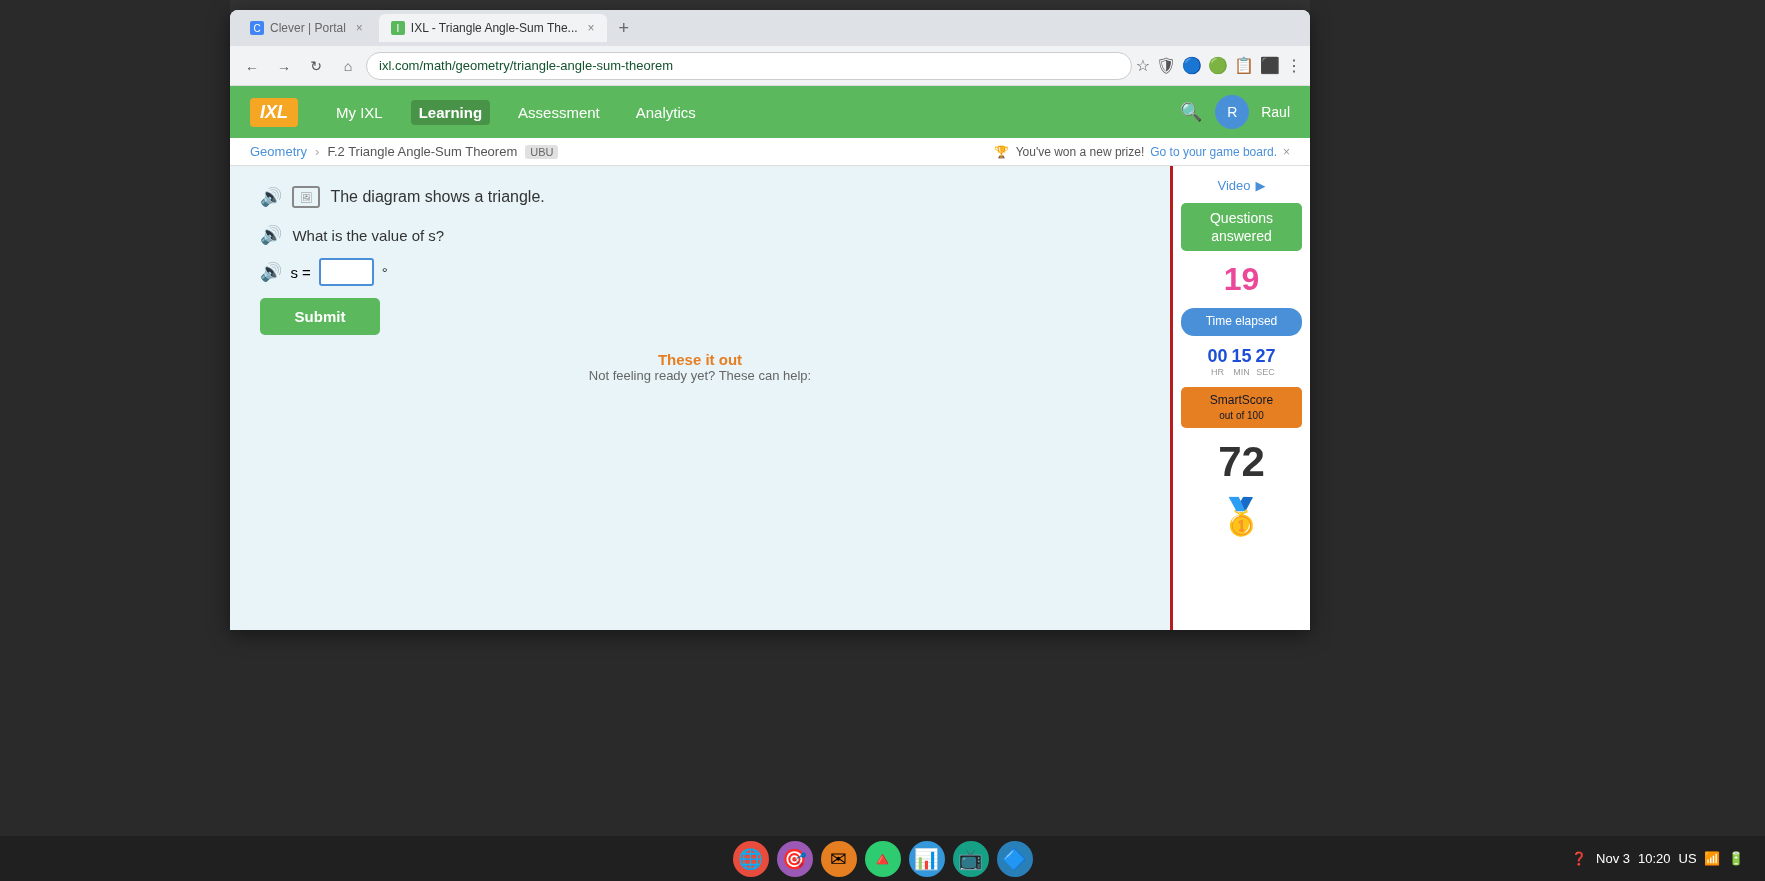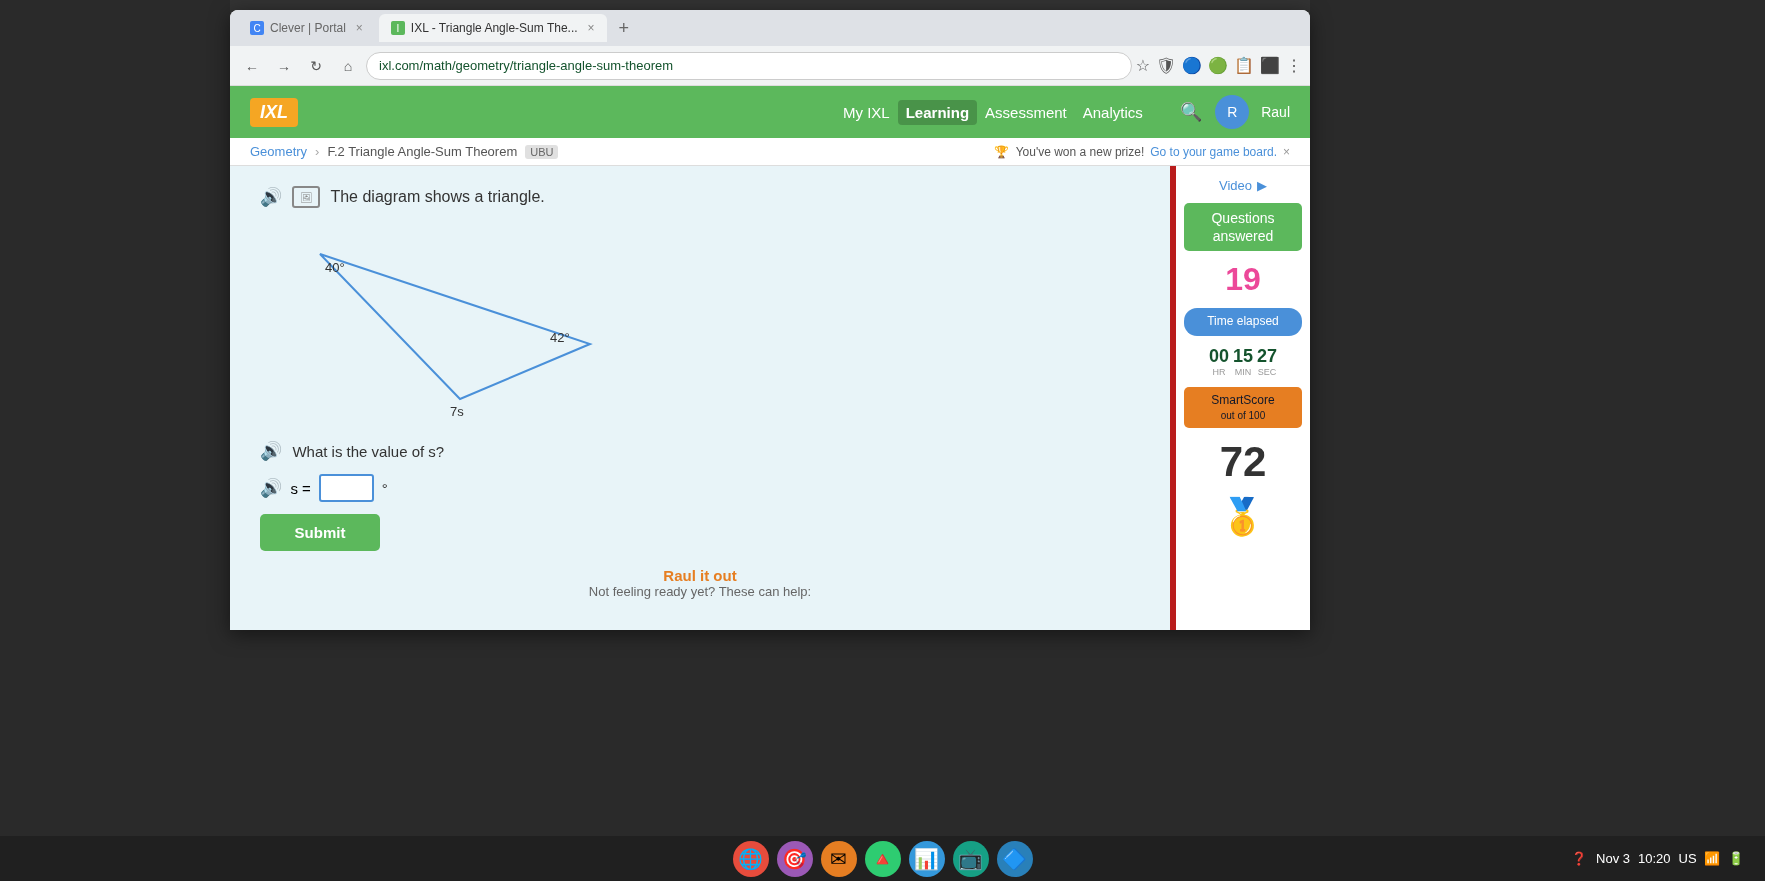--- a/index.html
+++ b/index.html
@@ -129,22 +129,23 @@
       background: #f5a623;
       color: white;
       font-weight: bold;
       font-size: 18px;
       padding: 4px 10px;
       border-radius: 4px;
       font-style: italic;
     }
     .ixl-nav {
       display: flex;
+      gap: 20px;
       flex: 1;
-      justify-content: flex-end;
+      justify-content: flex-start;
     }
     .ixl-nav-item {
       color: white;
       font-size: 15px;
       cursor: pointer;
       padding: 4px 8px;
       border-radius: 4px;
       text-decoration: none;
     }
     .ixl-nav-item.active {
@@ -309,21 +310,21 @@
     }
     .work-it-out-sub {
       font-size: 13px;
       color: #666;
     }
 
     
     .sidebar {
       width: 140px;
       background: white;
-      border-left: 6px solid #b91c1c;
+      border-left: 3px solid #b91c1c;
       display: flex;
       flex-direction: column;
       align-items: center;
       padding: 12px 8px;
       gap: 10px;
     }
     .video-link {
       display: flex;
       align-items: center;
       gap: 5px;
@@ -364,21 +365,21 @@
       display: flex;
       gap: 4px;
       align-items: flex-end;
     }
     .timer-unit {
       text-align: center;
     }
     .timer-number {
       font-size: 18px;
       font-weight: bold;
-      color: #14532d;
+      color: #1d4ed8;
     }
     .timer-label {
       font-size: 9px;
       color: #999;
       text-transform: uppercase;
     }
     .smart-score-btn {
       background: #e67e22;
       color: #0f172a;
       border: none;
@@ -513,47 +514,37 @@
     <div class="main-content">
 
       <div class="question-area">
 
         <div class="question-header">
           <span class="speaker-icon">🔊</span>
           <div class="image-icon">🖼</div>
           <span>The diagram shows a triangle.</span>
         </div>
 
-        <div class="diagram-container">
-          <svg width="380" height="200">
-
-            <polygon points="60,30 200,175 330,120" fill="none" stroke="#4a90d9" stroke-width="2"></polygon>
-
-            <text x="65" y="48" font-size="13" fill="#333">40°</text>
-            <text x="290" y="118" font-size="13" fill="#333">42°</text>
-            <text x="190" y="192" font-size="13" fill="#333">7s</text>
-          </svg>
-        </div>
 
         <div class="answer-area">
           <div class="answer-question">
             <span class="speaker-icon">🔊</span>
             <span>What is the value of s?</span>
           </div>
           <div class="answer-row">
             <span class="speaker-icon">🔊</span>
             <span style="font-size:15px;">s =</span>
             <input class="answer-input" type="text" value="" style="">
             <span class="degree-symbol">°</span>
           </div>
           <button class="submit-btn">Submit</button>
         </div>
 
         <div class="work-it-out">
-          <div class="work-it-out-title">Raul it out</div>
+          <div class="work-it-out-title">These it out</div>
           <div class="work-it-out-sub">Not feeling ready yet? These can help:</div>
         </div>
       </div>
 
       <div class="sidebar">
         <div class="video-link">
           <span>Video</span>
           <span>▶</span>
         </div>
 

